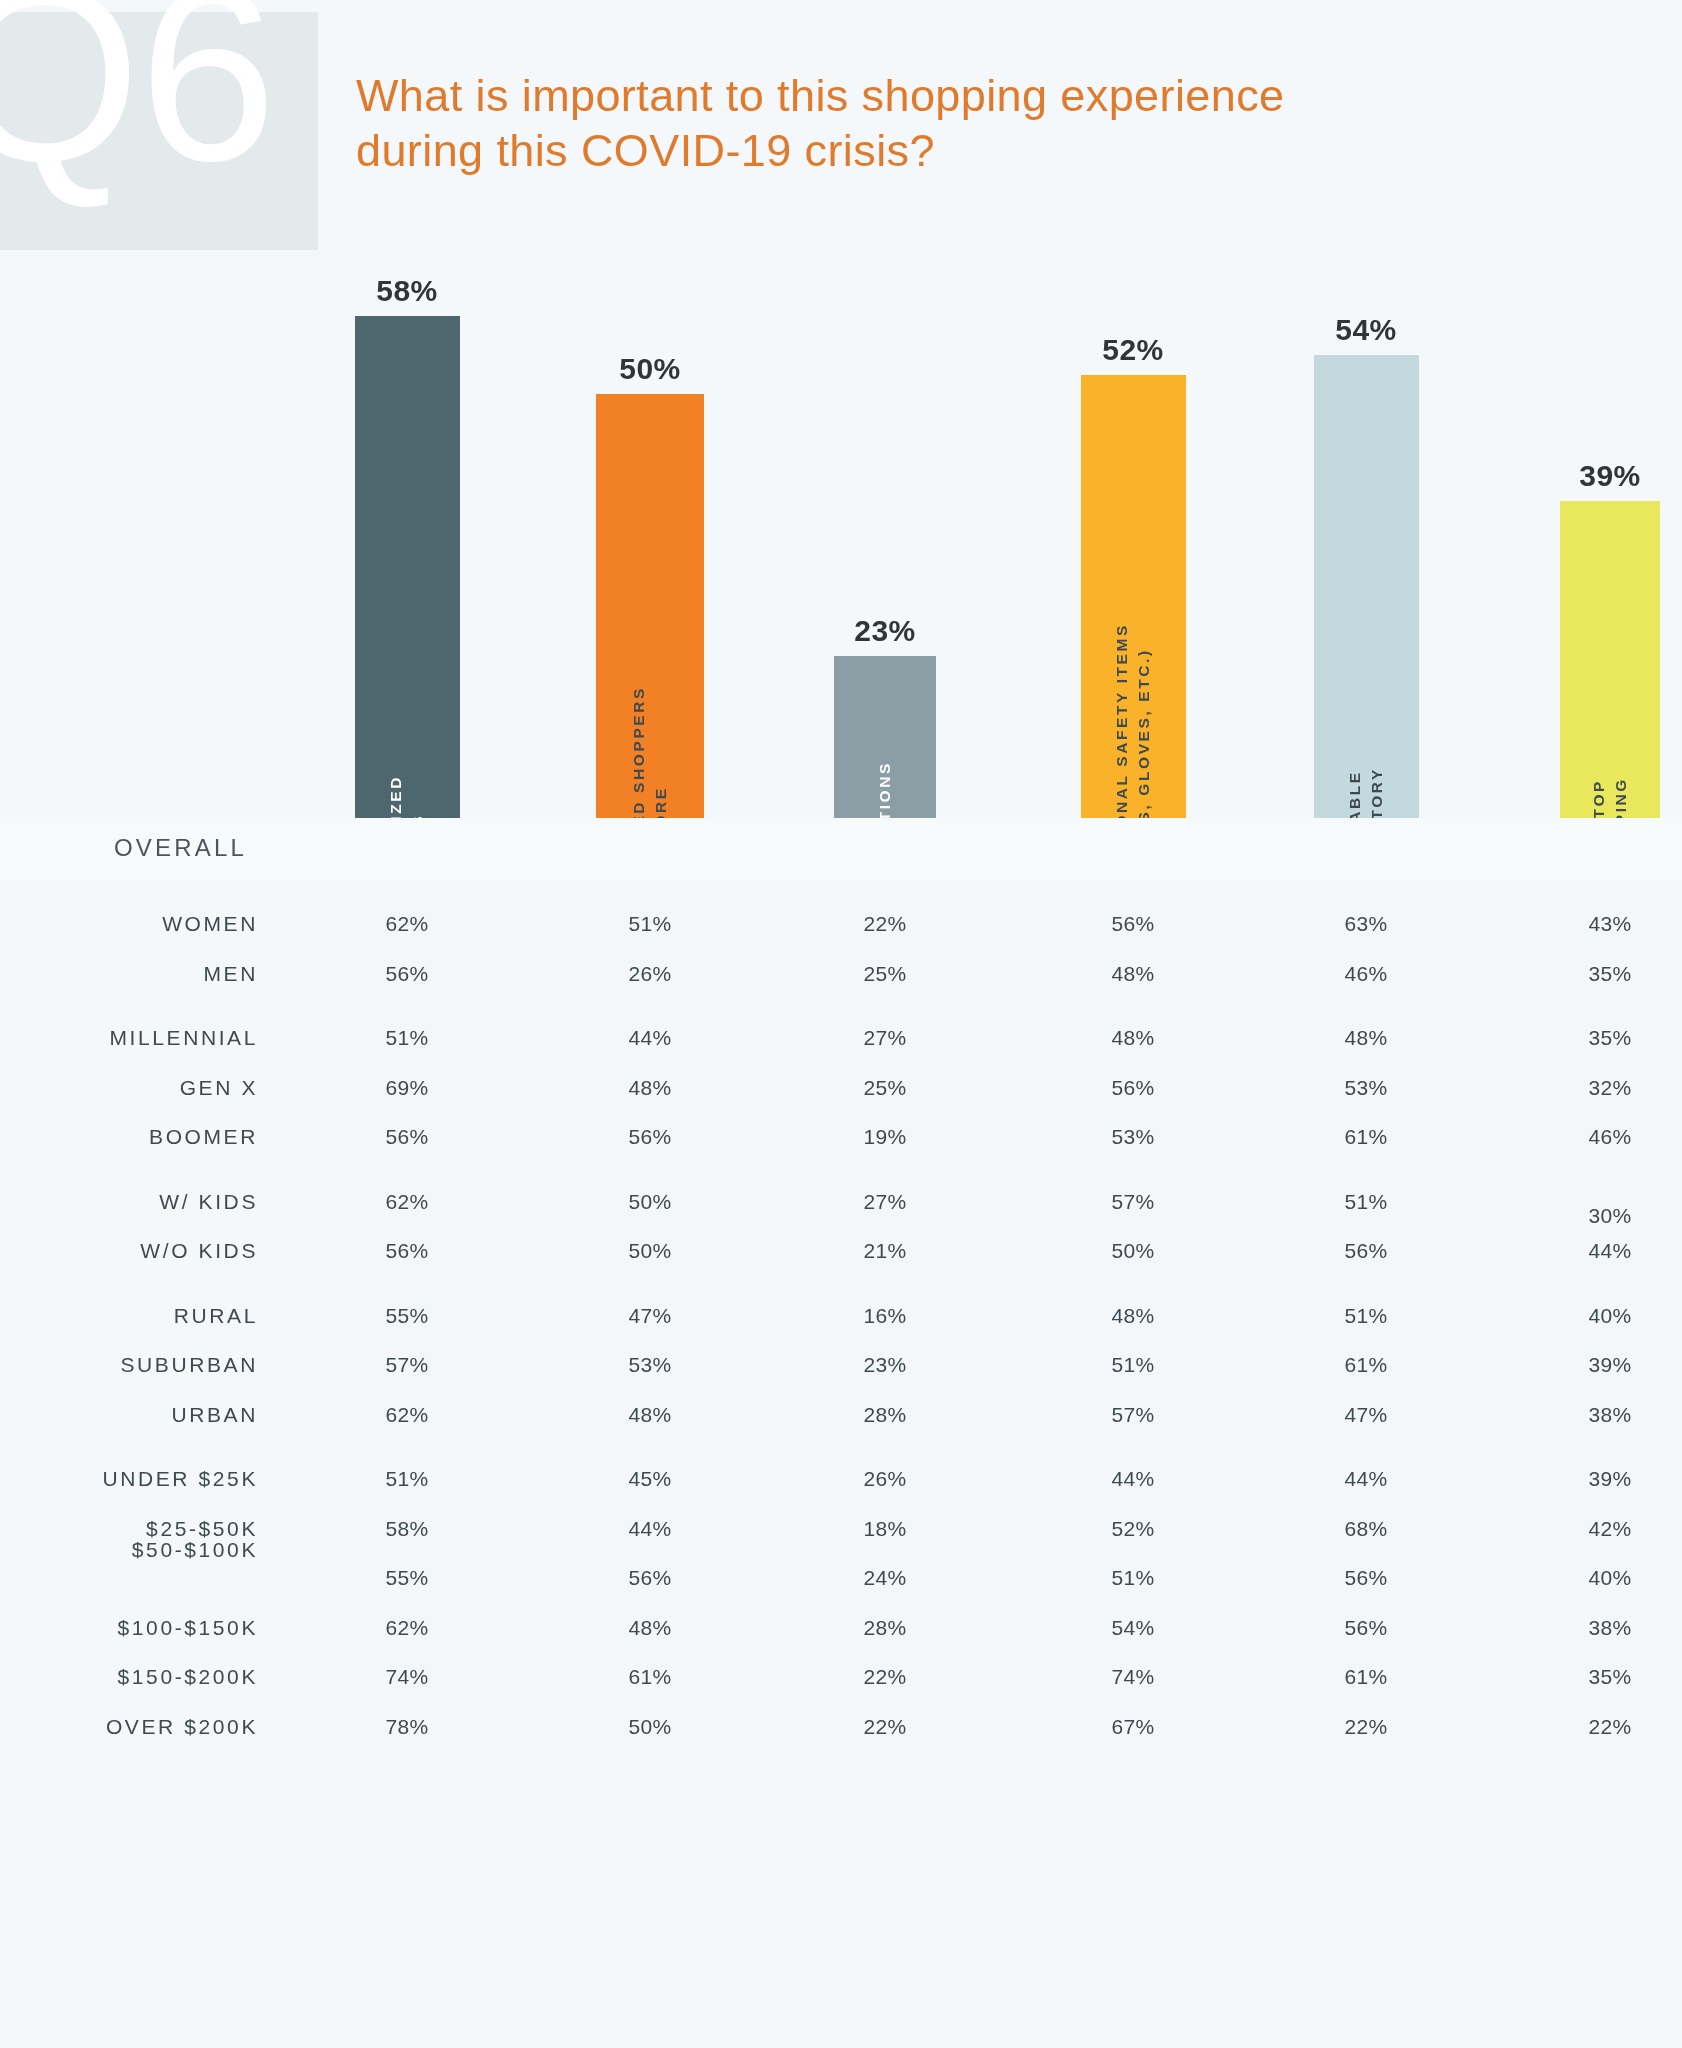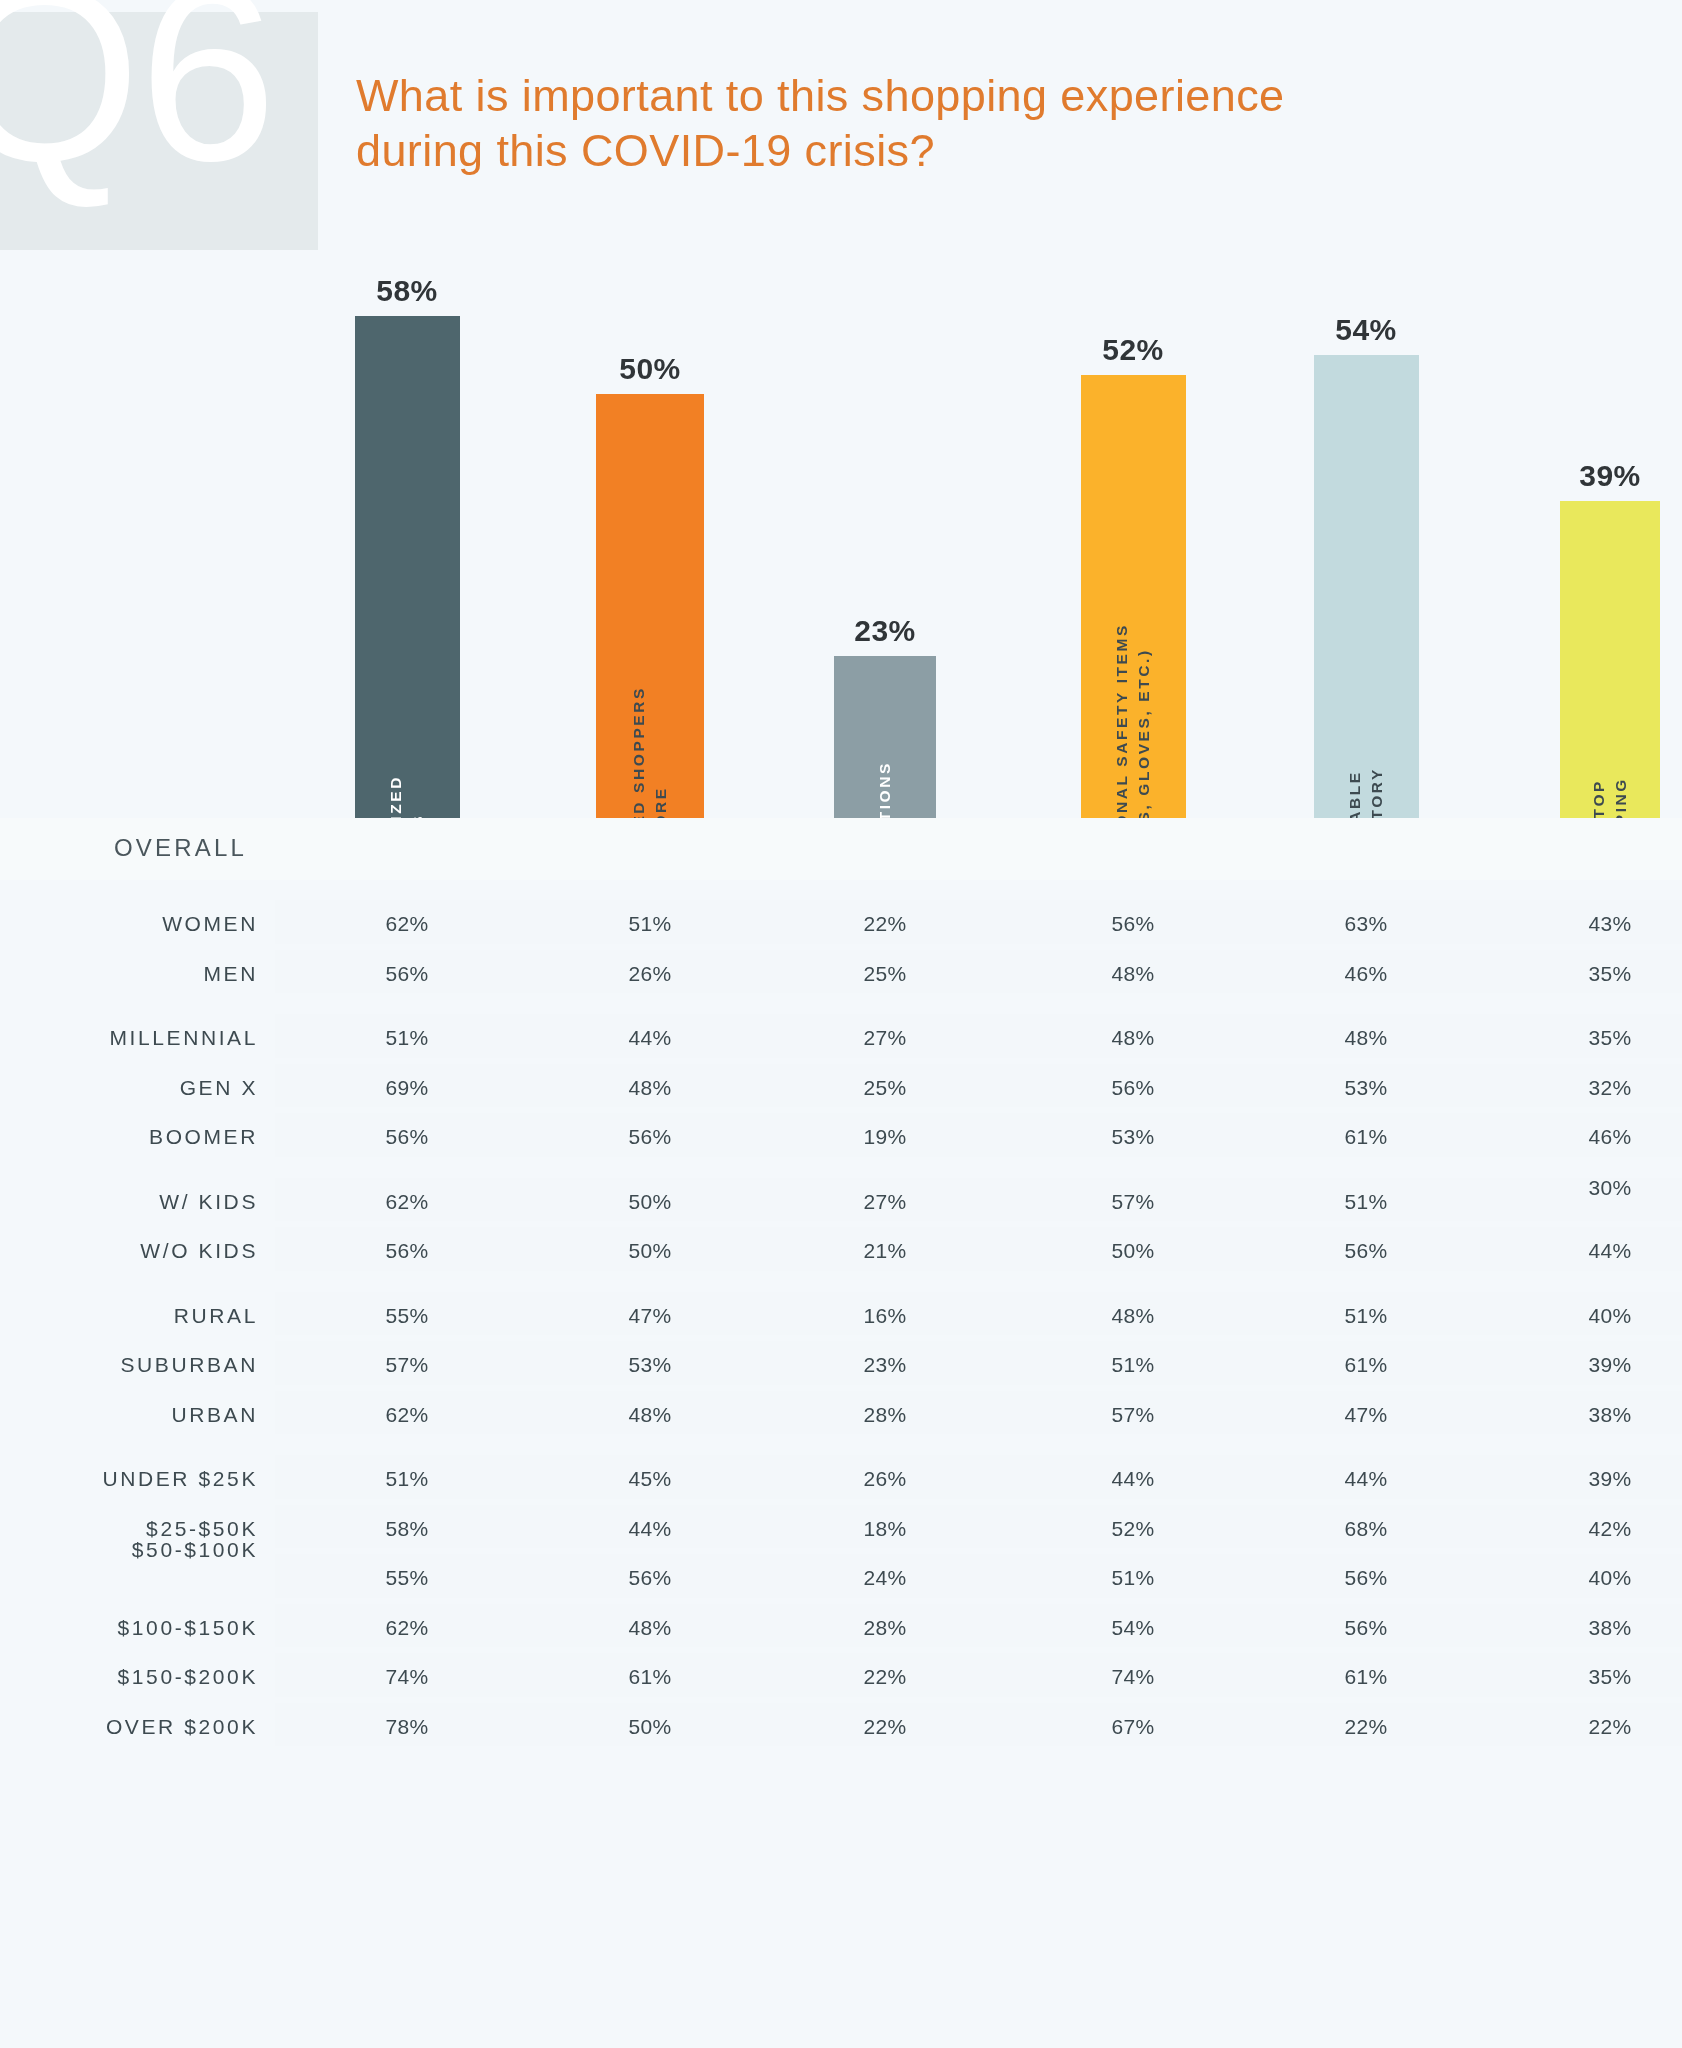--- a/index.html
+++ b/index.html
@@ -191,21 +191,21 @@
       <div class="cell" style="left: 1610px; top: 225px;">46%</div>
     </div>
     <div class="row">
       <div class="row-band" style="top: 277.5px; height: 43.5px;"></div>
       <div class="row-label" style="top: 289.5px; margin-left: 40px;">W/ KIDS</div>
       <div class="cell" style="left: 407px; top: 289.5px;">62%</div>
       <div class="cell" style="left: 650px; top: 289.5px;">50%</div>
       <div class="cell" style="left: 885px; top: 289.5px;">27%</div>
       <div class="cell" style="left: 1133px; top: 289.5px;">57%</div>
       <div class="cell" style="left: 1366px; top: 289.5px;">51%</div>
-      <div class="cell" style="left: 1610px; top: 276px;">30%</div>
+      <div class="cell" style="left: 1610px; top: 304px;">30%</div>
     </div>
     <div class="row">
       <div class="row-band" style="top: 327px; height: 43.5px;"></div>
       <div class="row-label" style="top: 339px;">W/O KIDS</div>
       <div class="cell" style="left: 407px; top: 339px;">56%</div>
       <div class="cell" style="left: 650px; top: 339px;">50%</div>
       <div class="cell" style="left: 885px; top: 339px;">21%</div>
       <div class="cell" style="left: 1133px; top: 339px;">50%</div>
       <div class="cell" style="left: 1366px; top: 339px;">56%</div>
       <div class="cell" style="left: 1610px; top: 339px;">44%</div>

